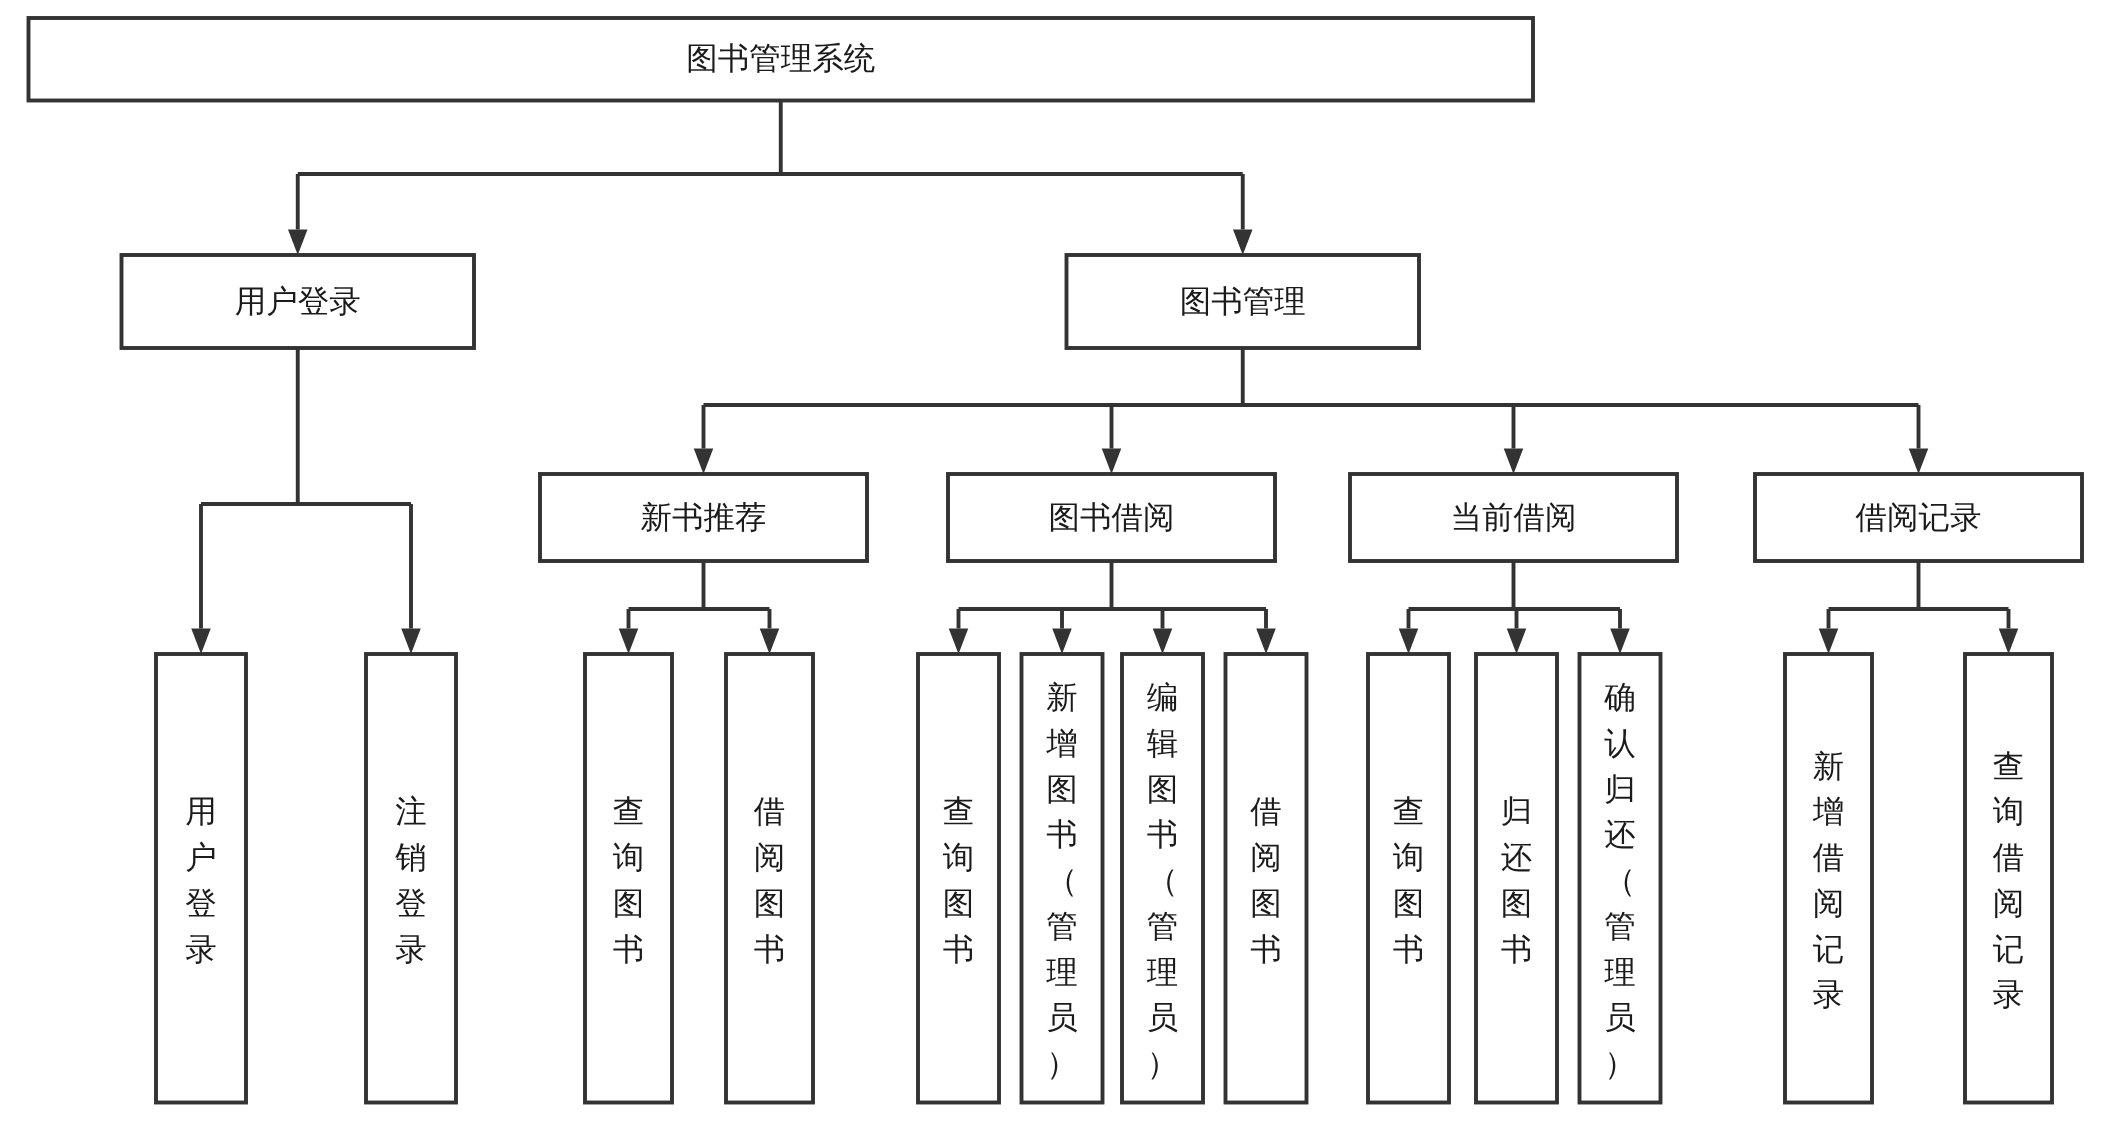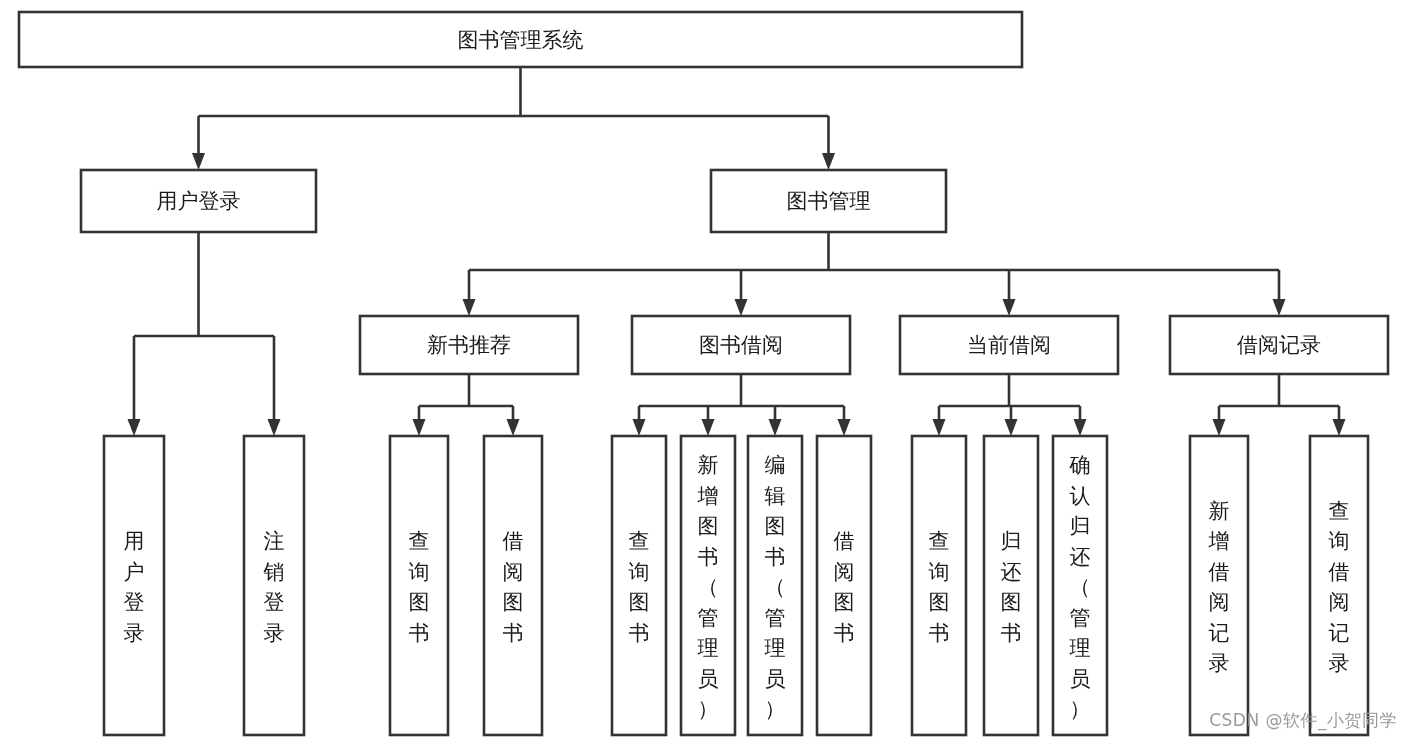--- a/index.html
+++ b/index.html
@@ -217,14 +217,13 @@
         <g>
           <rect class="node-box" x="1190" y="436" width="58" height="299"></rect>
           <text class="node-label-v" x="1219" y="517.79"><tspan x="1219" dy="0">新</tspan><tspan x="1219" dy="30.5">增</tspan><tspan x="1219" dy="30.5">借</tspan><tspan x="1219" dy="30.5">阅</tspan><tspan x="1219" dy="30.5">记</tspan><tspan x="1219" dy="30.5">录</tspan></text>
         </g>
         <g>
           <rect class="node-box" x="1310" y="436" width="58" height="299"></rect>
           <text class="node-label-v" x="1339" y="517.79"><tspan x="1339" dy="0">查</tspan><tspan x="1339" dy="30.5">询</tspan><tspan x="1339" dy="30.5">借</tspan><tspan x="1339" dy="30.5">阅</tspan><tspan x="1339" dy="30.5">记</tspan><tspan x="1339" dy="30.5">录</tspan></text>
         </g>
       </g>
   </svg>
-  <div class="watermark">CSDN @软件_小贺同学</div>
 </div>
 
 </body></html>

